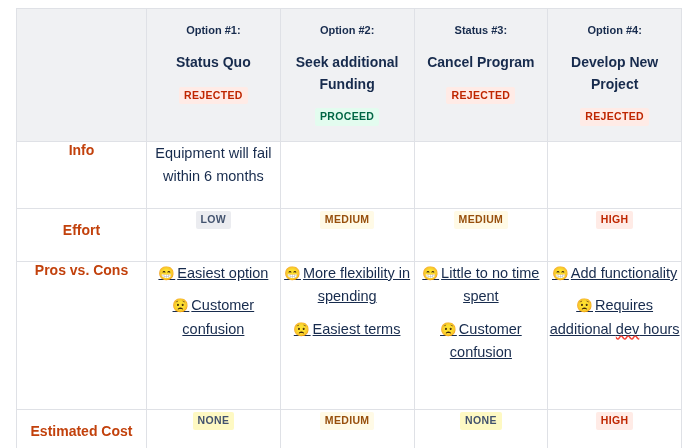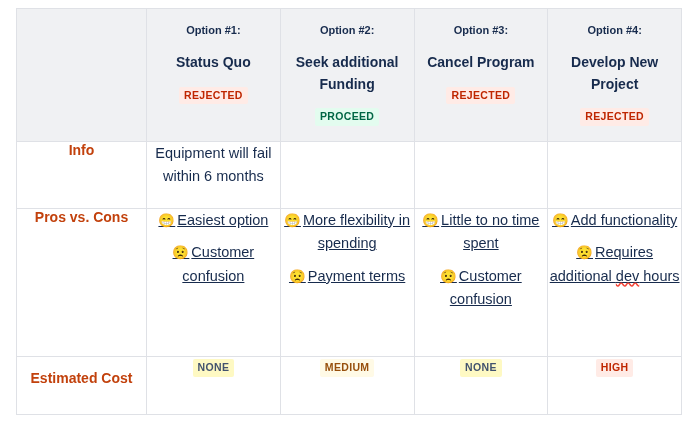--- a/index.html
+++ b/index.html
@@ -180,21 +180,21 @@
             <span class="opt-title">Option #2:</span>
             <span class="opt-desc">Seek additional Funding</span>
             <span class="opt-status-row">
               <span class="badge badge-proceed">PROCEED</span>
             </span>
           </span>
         </th>
 
         <th>
           <span class="opt-head-inner">
-            <span class="opt-title">Option #3:</span>
+            <span class="opt-title">Status #3:</span>
             <span class="opt-desc">Cancel Program</span>
             <span class="opt-status-row">
               <span class="badge badge-rejected">REJECTED</span>
             </span>
           </span>
         </th>
 
         <th>
           <span class="opt-head-inner">
             <span class="opt-title">Option #4:</span>
@@ -209,20 +209,35 @@
     <tbody>
 
       <tr class="row-info">
         <td class="row-label">Info</td>
         <td class="data-cell">Equipment will fail within 6 months</td>
         <td class="data-cell empty-cell"></td>
         <td class="data-cell empty-cell"></td>
         <td class="data-cell empty-cell"></td>
       </tr>
 
+      <tr class="row-effort">
+        <td class="row-label">Effort</td>
+        <td class="badge-cell">
+          <span class="badge badge-low">LOW</span>
+        </td>
+        <td class="badge-cell">
+          <span class="badge badge-medium">MEDIUM</span>
+        </td>
+        <td class="badge-cell">
+          <span class="badge badge-medium">MEDIUM</span>
+        </td>
+        <td class="badge-cell">
+          <span class="badge badge-high">HIGH</span>
+        </td>
+      </tr>
 
       <tr class="row-proscons">
         <td class="row-label">Pros vs. Cons</td>
 
         <td class="data-cell">
           <ul class="pc-list">
             <li class="pc-item">
               <span class="pc-emoji">😁</span><span>Easiest option</span>
             </li>
             <li class="pc-item">
@@ -230,21 +245,21 @@
             </li>
           </ul>
         </td>
 
         <td class="data-cell">
           <ul class="pc-list">
             <li class="pc-item">
               <span class="pc-emoji">😁</span><span>More flexibility in spending</span>
             </li>
             <li class="pc-item">
-              <span class="pc-emoji">😟</span><span>Payment terms</span>
+              <span class="pc-emoji">😟</span><span>Easiest terms</span>
             </li>
           </ul>
         </td>
 
         <td class="data-cell">
           <ul class="pc-list">
             <li class="pc-item">
               <span class="pc-emoji">😁</span><span>Little to no time spent</span>
             </li>
             <li class="pc-item">

